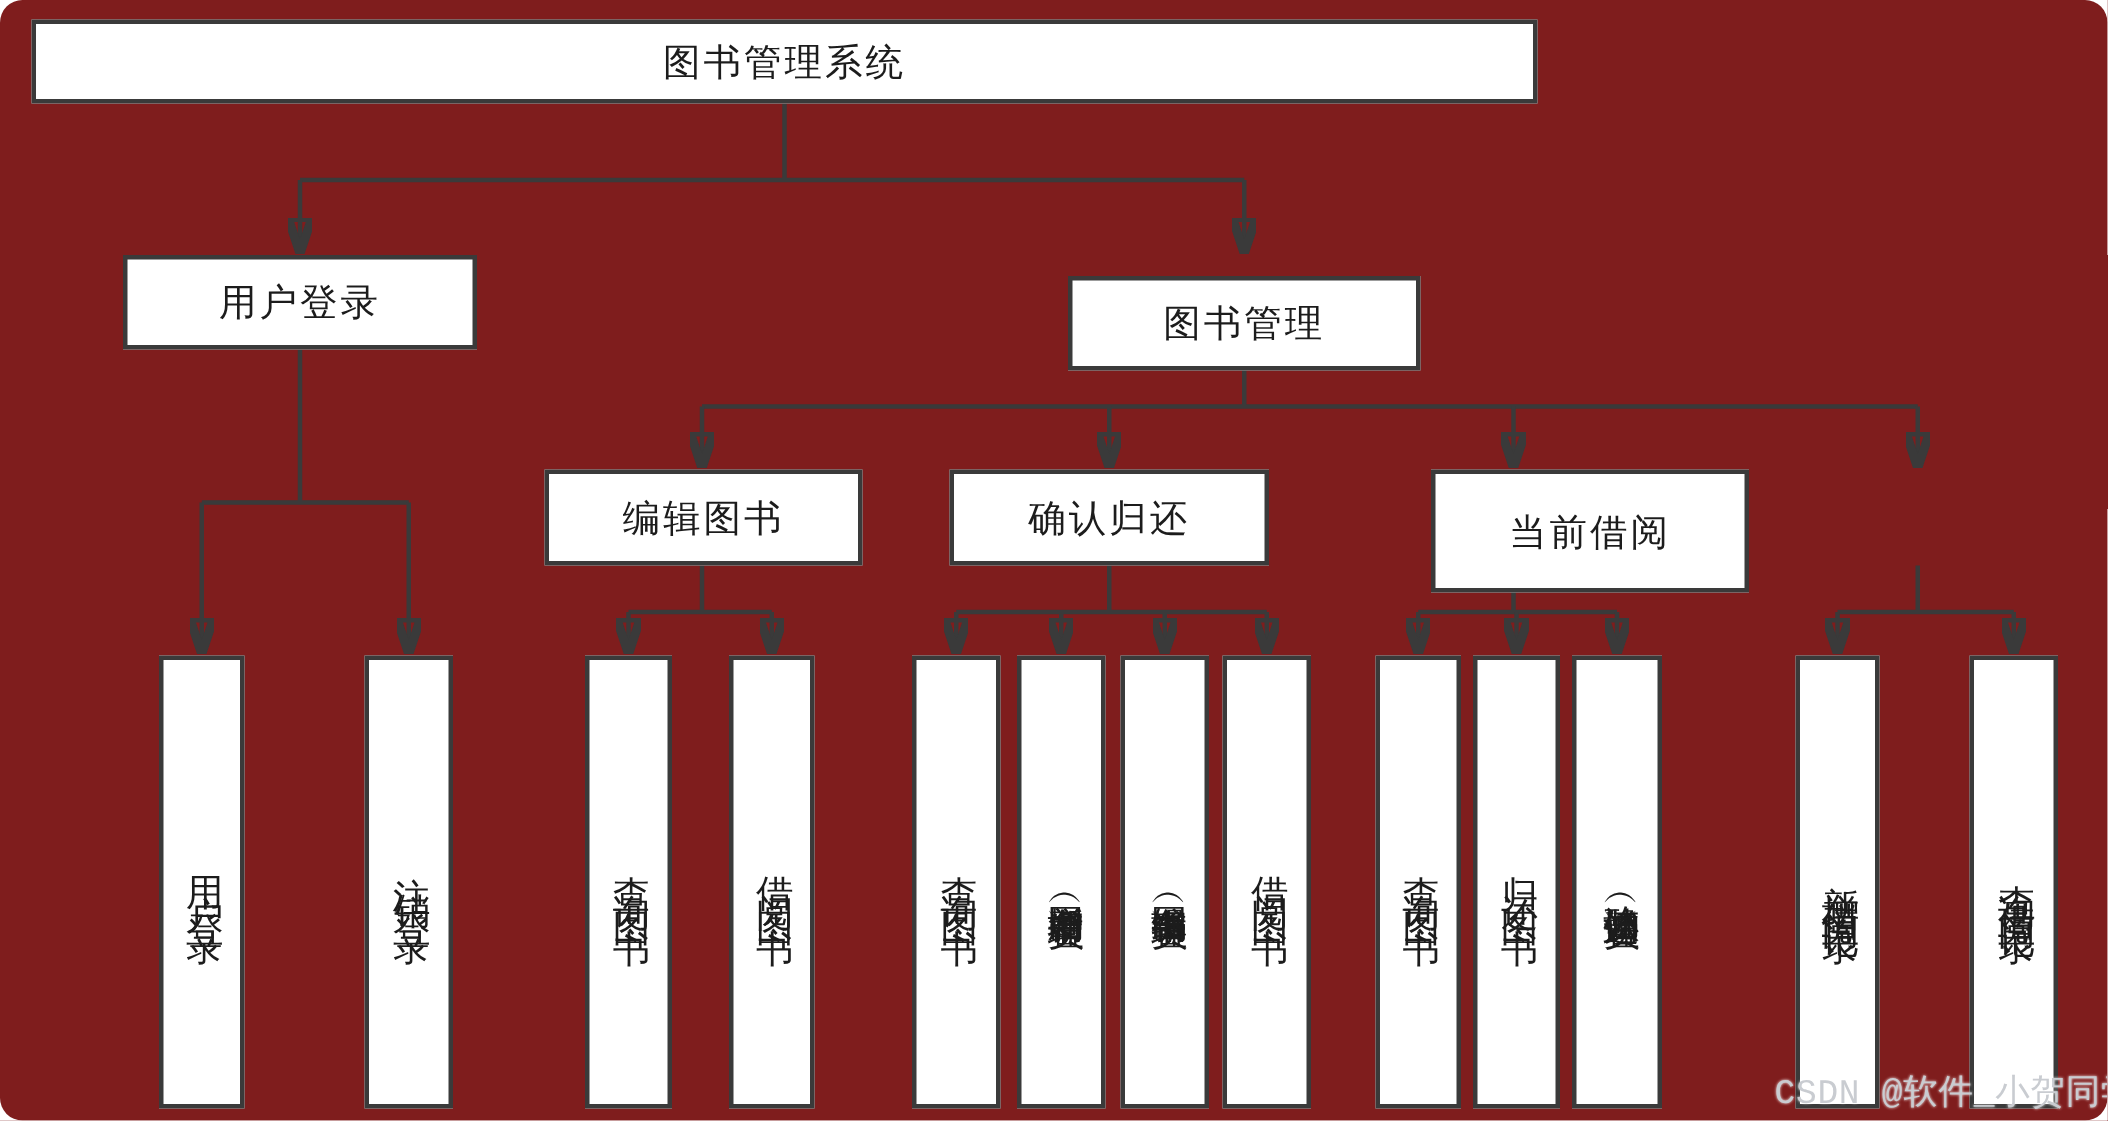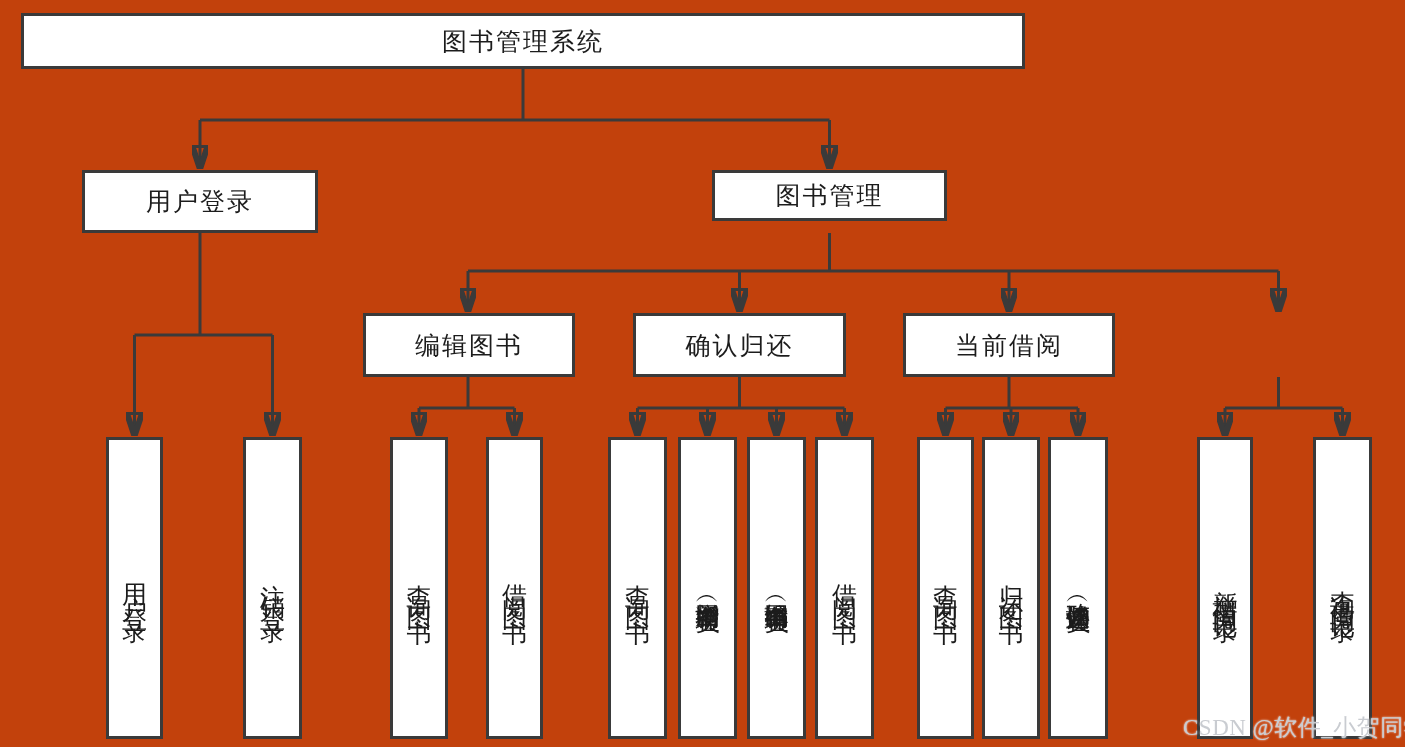--- a/index.html
+++ b/index.html
@@ -1,23 +1,24 @@
 <!DOCTYPE html>
 <html><head>
 <meta charset="utf-8">
 <style>
   html, body { margin: 0; padding: 0; background: #ffffff; }
   .stage {
     position: relative;
     width: 1405px;
     height: 747px;
-    background: #c2410c;
+    background: #7f1d1d;
     overflow: hidden;
-    font-family: Liberation Serif, serif;
+    font-family: Liberation Mono, monospace;
     color: #1c1c1c;
+    border-radius: 15px;
   }
   .wires {
     position: absolute;
     left: 0; top: 0;
     width: 1405px; height: 747px;
     pointer-events: none;
   }
   .wires path, .wires line { stroke: #3a3a3a; stroke-width: 3; fill: none; }
   .hbox {
     position: absolute;
@@ -103,25 +104,25 @@
     <line x1="1078" y1="408" x2="1078" y2="434" marker-end="url(#arrow)"></line>
 
     <path d="M1278.5,377 V408 M1225,408 H1342.5"></path>
     <line x1="1225" y1="408" x2="1225" y2="434" marker-end="url(#arrow)"></line>
     <line x1="1342.5" y1="408" x2="1342.5" y2="434" marker-end="url(#arrow)"></line>
   </svg>
 
   <div class="hbox" style="left:21px; top:13px; width:1004px; height:56px">图书管理系统</div>
 
   <div class="hbox" style="left:82px; top:170px; width:236px; height:63px">用户登录</div>
-  <div class="hbox" style="left:712px; top:170px; width:235px; height:51px">图书管理</div>
+  <div class="hbox" style="left:712px; top:184px; width:235px; height:63px">图书管理</div>
 
   <div class="hbox" style="left:363px; top:313px; width:212px; height:64px">编辑图书</div>
   <div class="hbox" style="left:633px; top:313px; width:213px; height:64px">确认归还</div>
-  <div class="hbox" style="left:903px; top:313px; width:212px; height:64px">当前借阅</div>
+  <div class="hbox" style="left:954px; top:313px; width:212px; height:82px">当前借阅</div>
 
   <div class="vbox sp4" style="left:106px; width:57px">用户登录</div>
   <div class="vbox sp4" style="left:243px; width:59px">注销登录</div>
 
   <div class="vbox sp4" style="left:390px; width:58px">查询图书</div>
   <div class="vbox sp4" style="left:486px; width:57px">借阅图书</div>
 
   <div class="vbox sp4" style="left:608px; width:59px">查询图书</div>
   <div class="vbox sp10" style="left:678px; width:59px">新增图书（管理员）</div>
   <div class="vbox sp10" style="left:747px; width:59px">编辑图书（管理员）</div>

